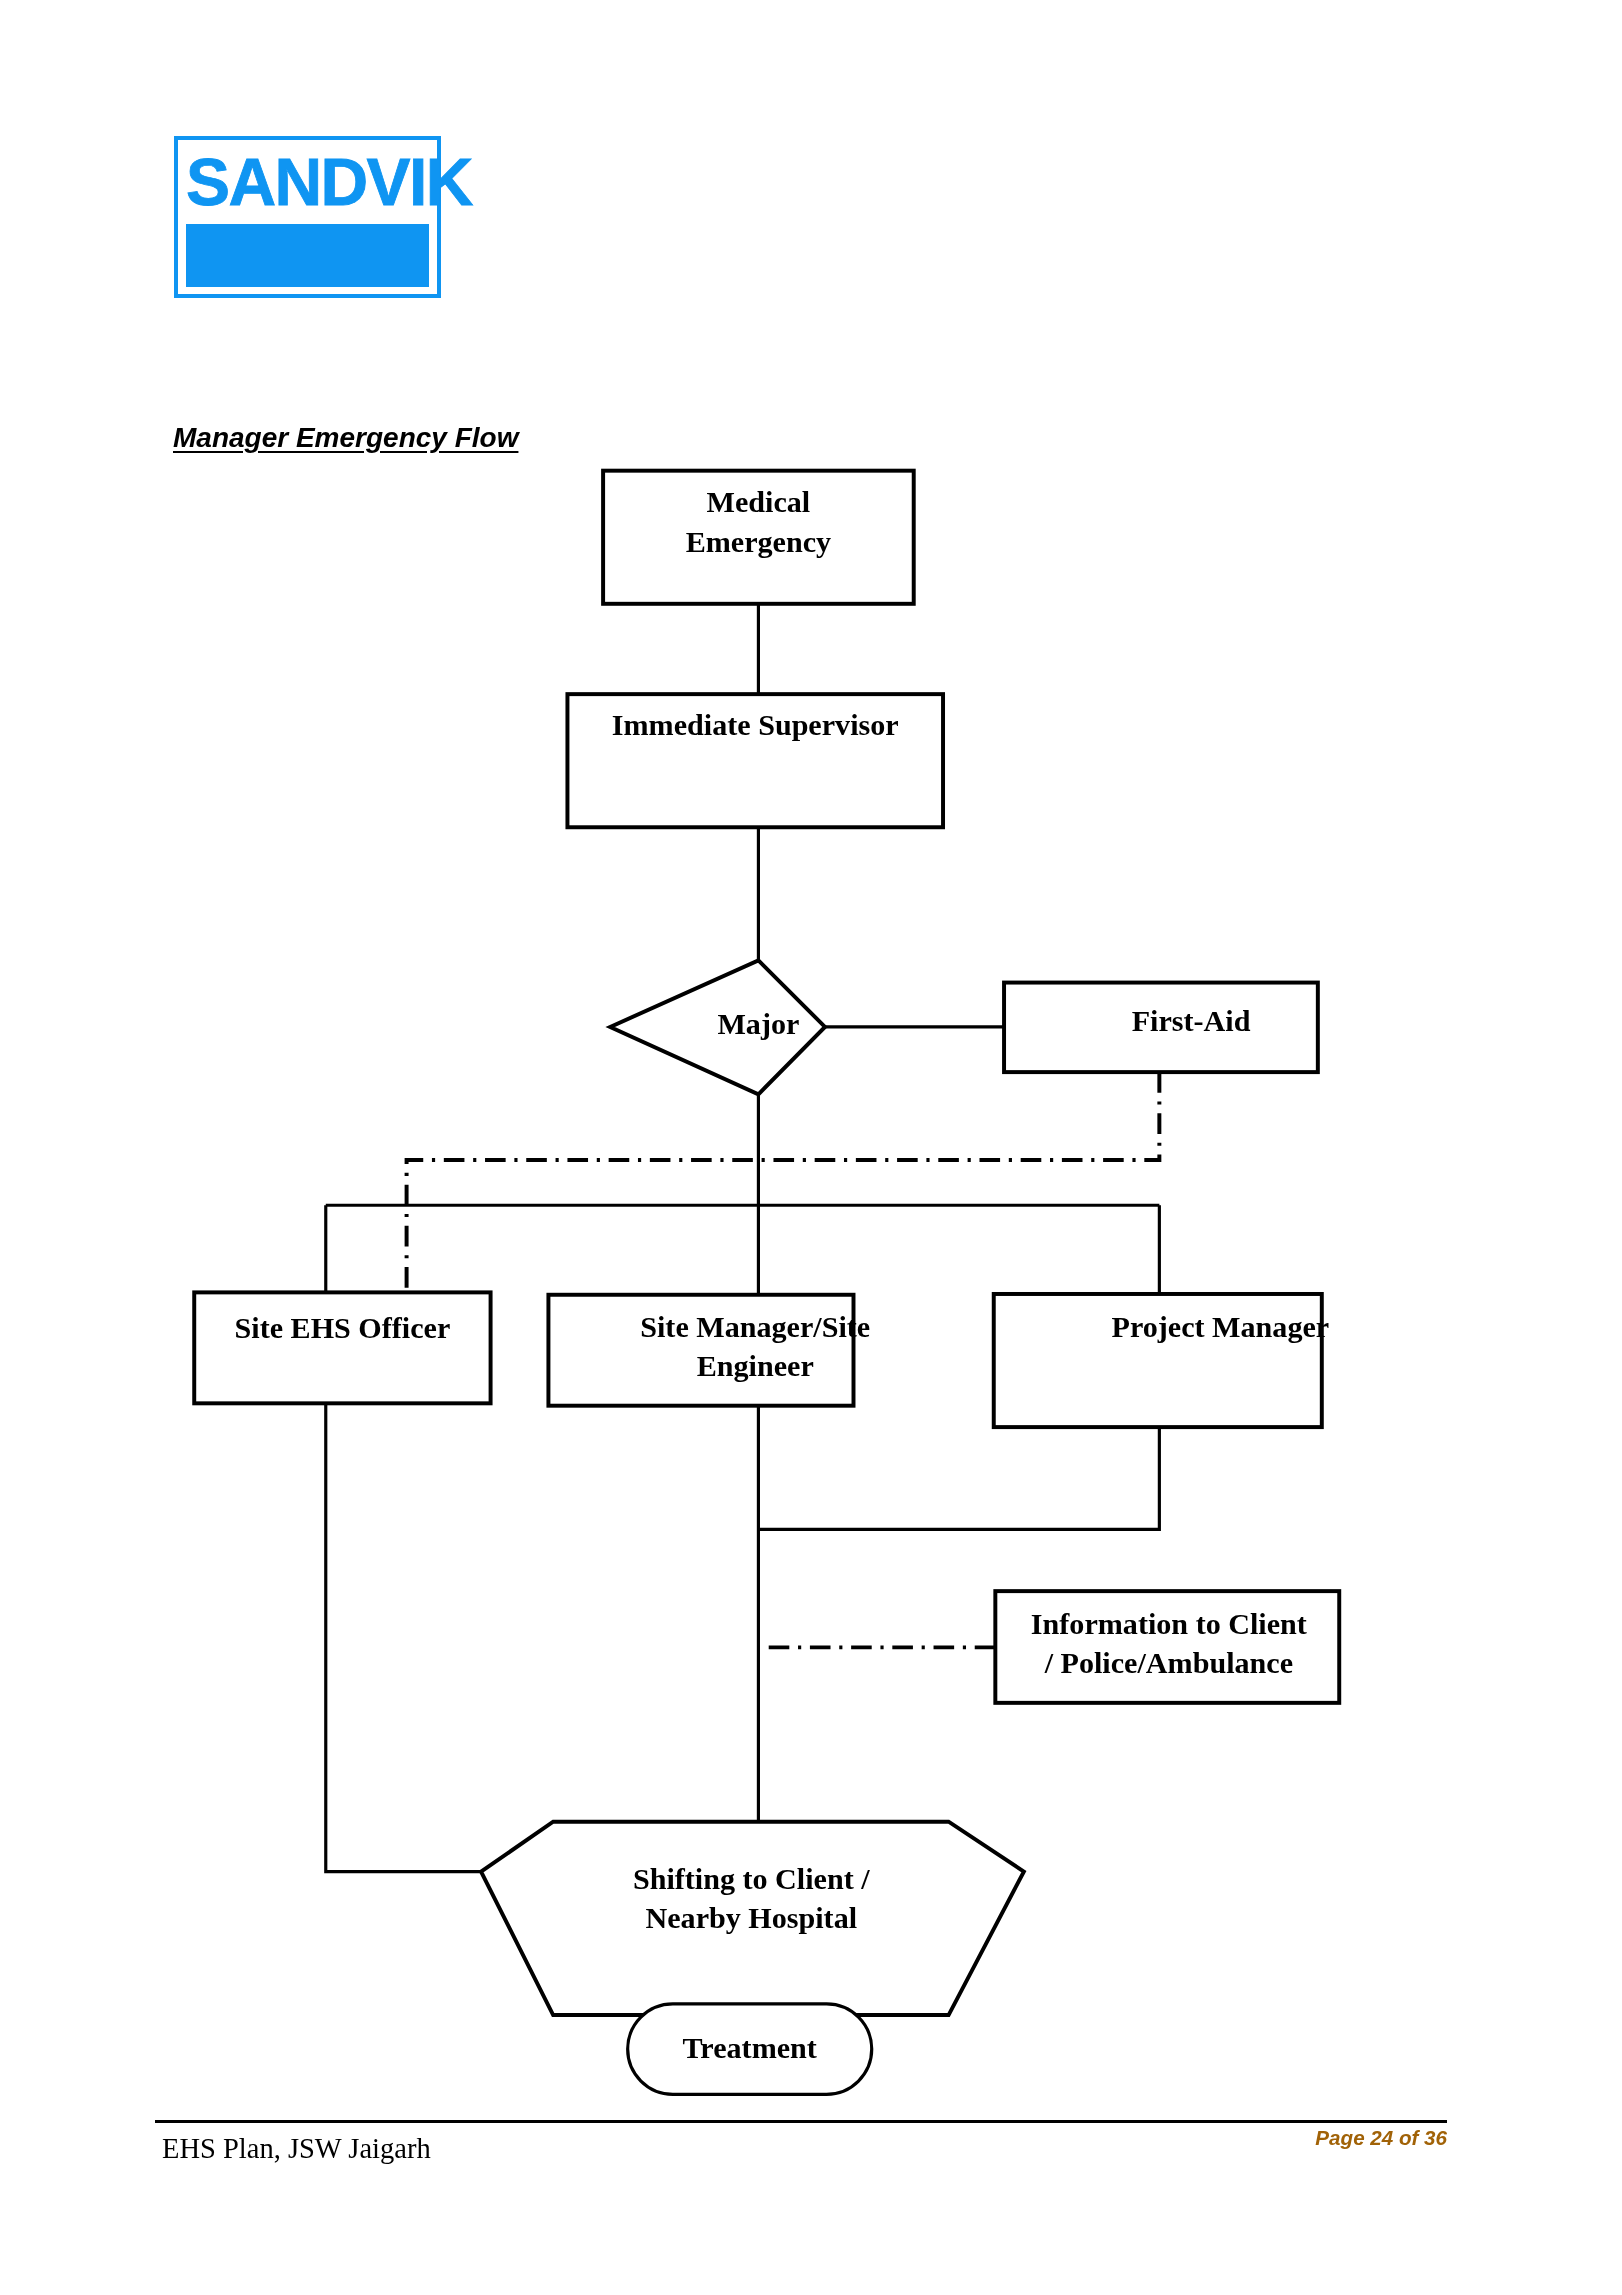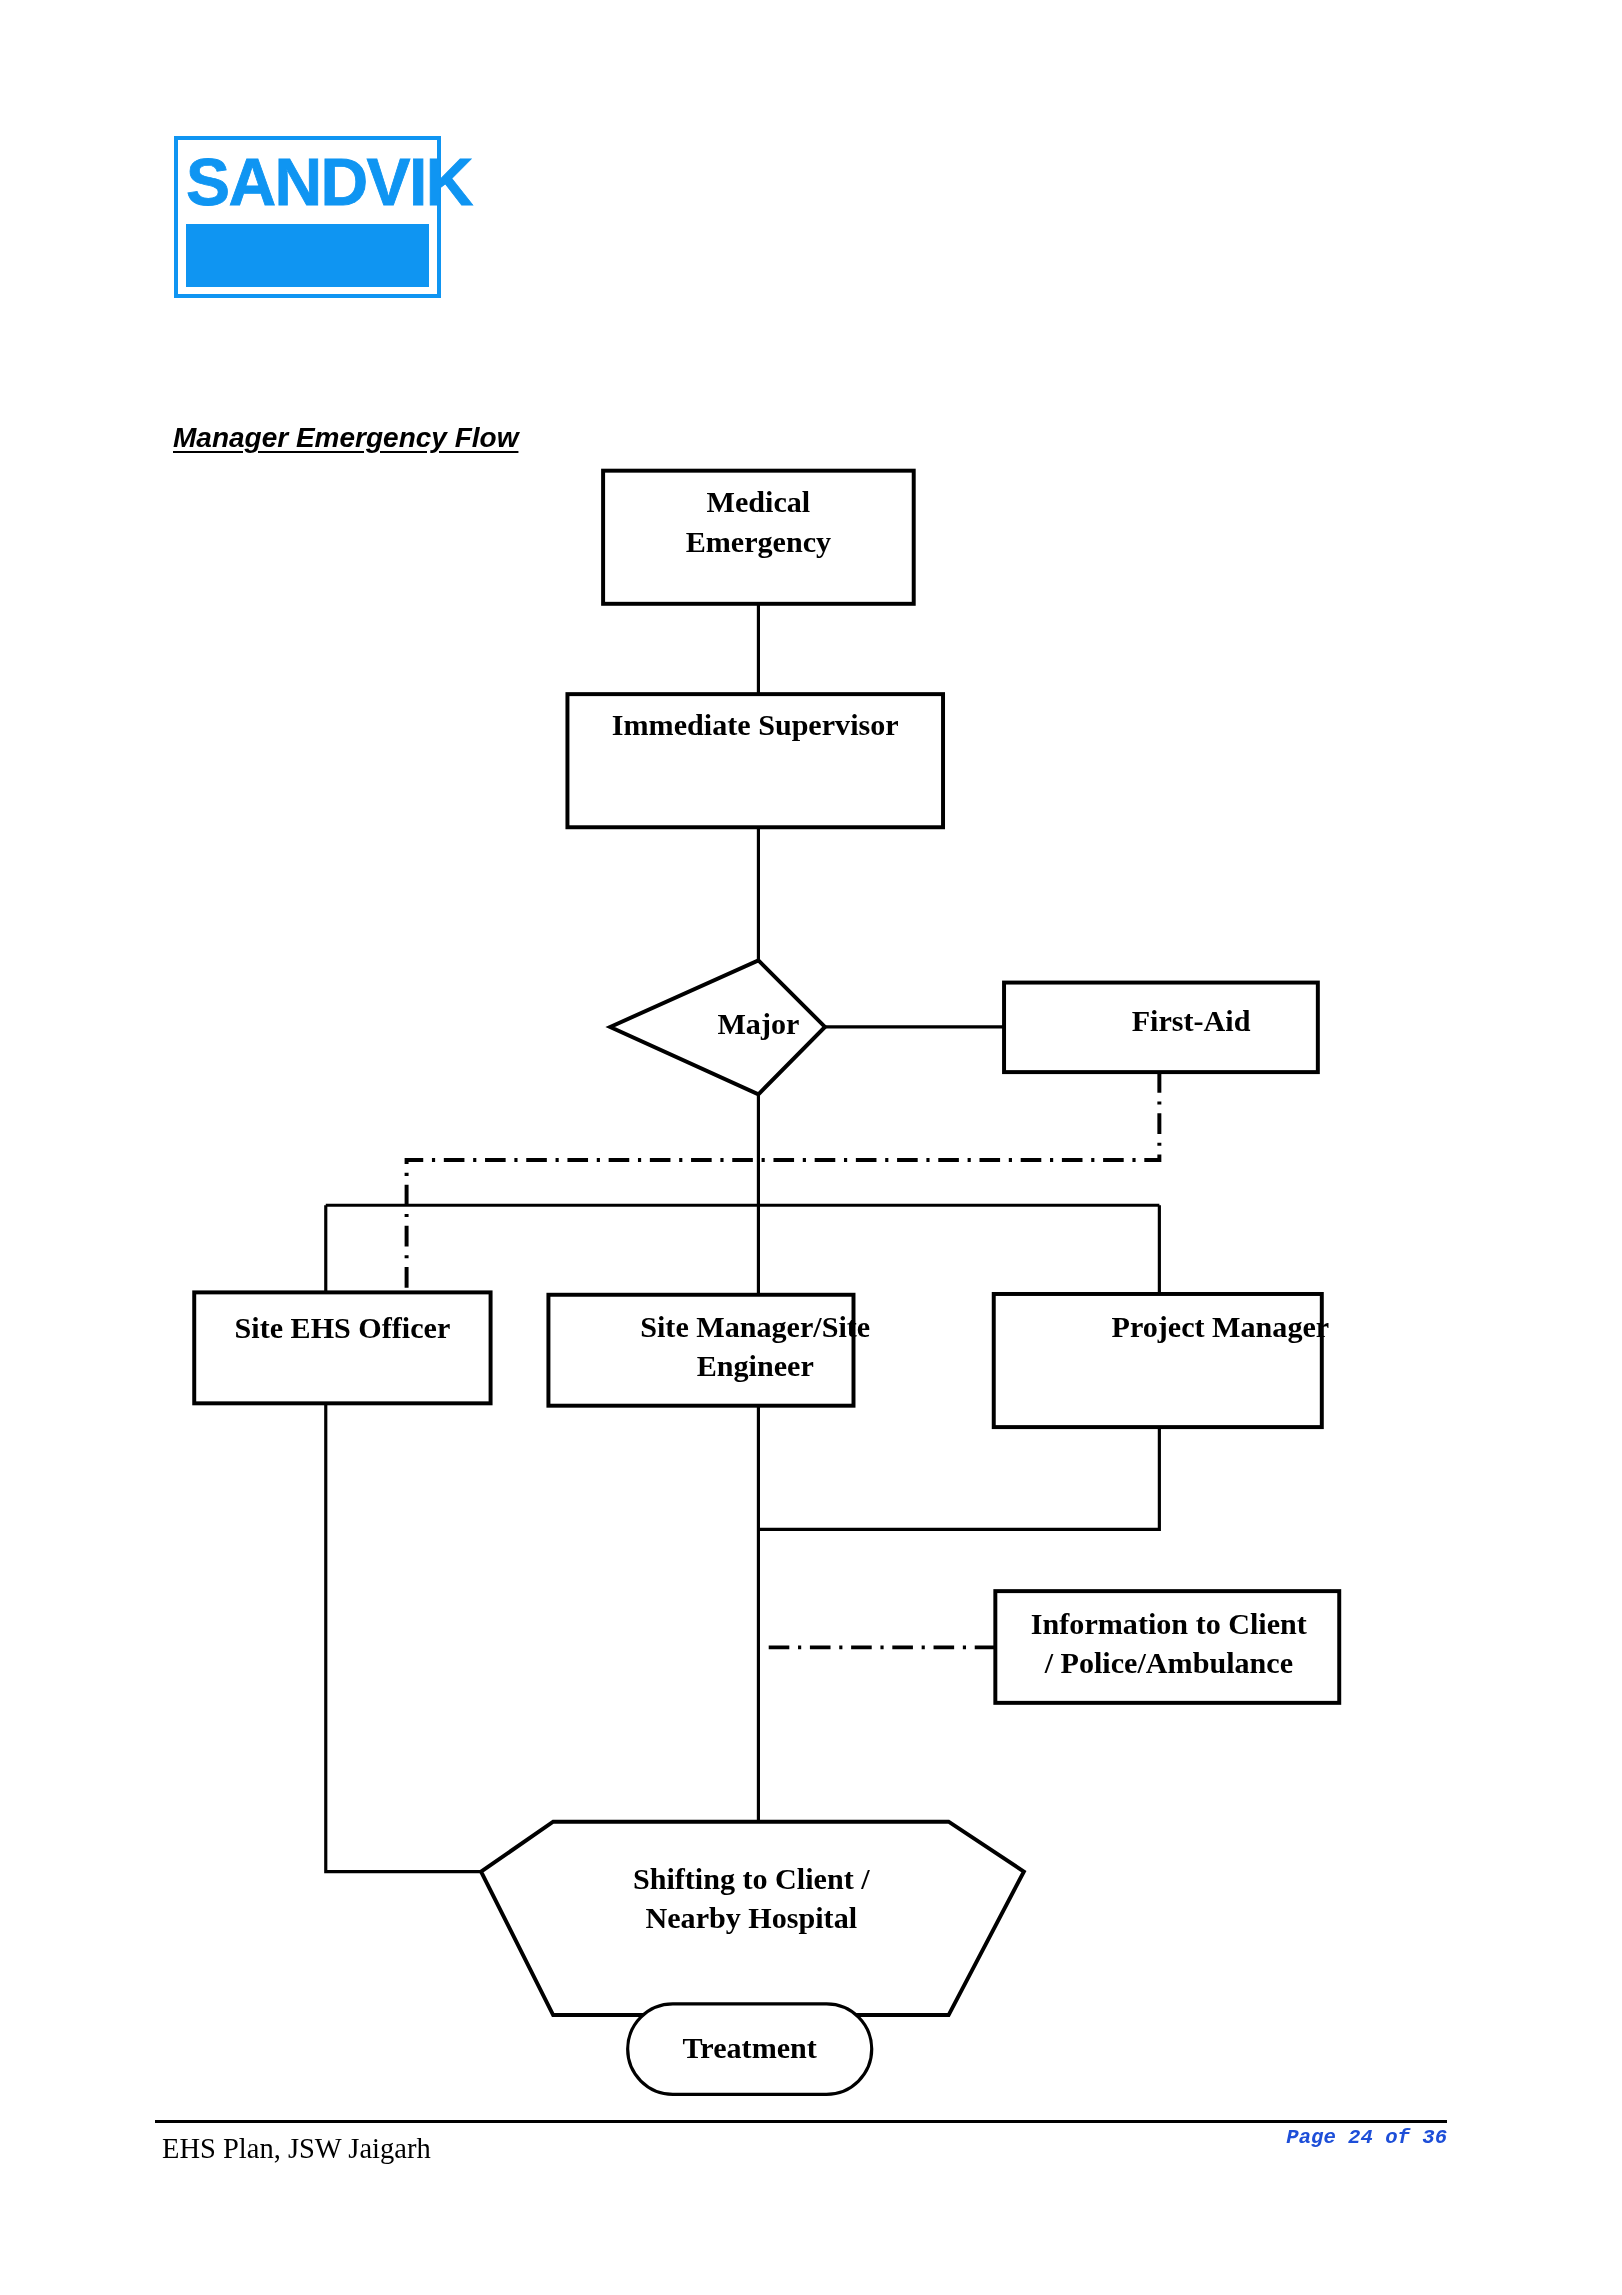--- a/index.html
+++ b/index.html
@@ -115,26 +115,26 @@
     font-family: "Liberation Serif", serif;
     font-size: 28.5px;
     line-height: 35px;
     color: #000000;
     white-space: nowrap;
   }
   #footer-right {
     position: absolute;
     right: 176px;
     top: 2125px;
-    font-family: Liberation Mono, monospace;
+    font-family: Liberation Sans, sans-serif;
     font-weight: 700;
     font-style: italic;
     font-size: 20.6px;
     line-height: 25px;
-    color: #1d4ed8;
+    color: #a16207;
     white-space: nowrap;
   }
 </style>
 </head>
 <body>
 
 <div id="logo">
   <div id="logo-wordmark">SANDVIK</div>
   <div id="logo-bar"></div>
 </div>

